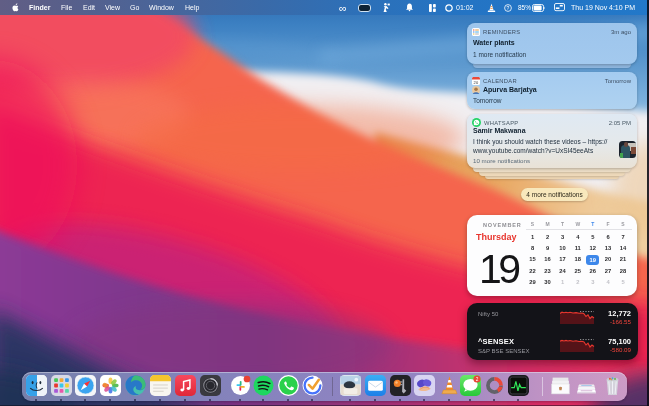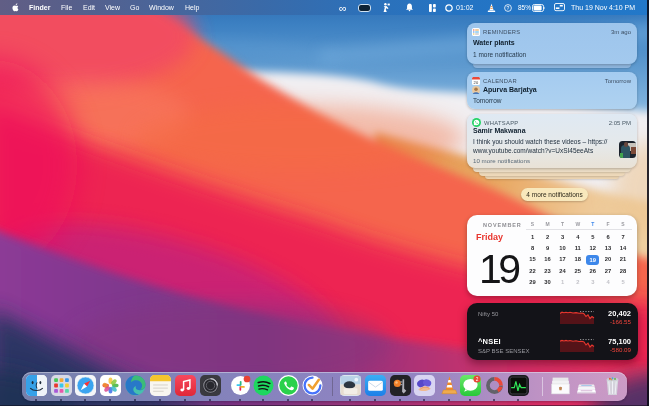--- a/index.html
+++ b/index.html
@@ -286,21 +286,21 @@
     <div style="position:absolute; left:4.5px; top:1px; width:4.5px; height:4.5px; border-radius:50%; background:#66463c"></div>
     <div style="position:absolute; left:1px; top:12px; width:2.5px; height:5px; background:#42a44e"></div>
   </div>
   <div class="cbody" style="top:43px; font-size:6.2px; color:#5a6a78">10 more notifications</div>
 </div>
 
 <div id="pill">4 more notifications</div>
 
 <div id="calw">
   <div id="calmonth">NOVEMBER</div>
-  <div id="calday">Friday</div>
+  <div id="calday">Thursday</div>
   <div id="calnum">19</div>
 </div>
 <div id="calline"></div>
 <div id="calgrid">
       <div class="ch" style="left:525.5px">S</div>
       <div class="ch" style="left:540.5px">M</div>
       <div class="ch" style="left:555.5px">T</div>
       <div class="ch" style="left:570.8px">W</div>
       <div class="ch" style="left:585.8px;color:#3d87ea">T</div>
       <div class="ch" style="left:601px">F</div>
@@ -343,25 +343,25 @@
 <div id="sel19">19</div>
 
 <div id="stocks">
   <div class="srow" style="top:6px">
     <div class="ssub">Nifty 50</div>
     <svg class="spark" width="35" height="15" viewBox="0 0 35 15">
       <path d="M0,4.5 L2,3.2 L4,3.8 L6,3.2 L8,3.7 L10,3.3 L13,4 L16,3.6 L19,4.3 L22,4 L24,4.8 L26,7.5 L28,5.8 L30,9.5 L32,7.5 L34,9 L34,15 L0,15 Z" fill="#551318"></path>
       <path d="M0,4.5 L2,3.2 L4,3.8 L6,3.2 L8,3.7 L10,3.3 L13,4 L16,3.6 L19,4.3 L22,4 L24,4.8 L26,7.5 L28,5.8 L30,9.5 L32,7.5 L34,9" fill="none" stroke="#e8362e" stroke-width="1.1"></path>
       <line x1="20" y1="2.6" x2="34" y2="2.6" stroke="#d8d8d8" stroke-width="0.7" stroke-dasharray="1.2,1.5"></line>
     </svg>
-    <div class="sval">20,402</div>
+    <div class="sval">12,772</div>
     <div class="schg">-166.55</div>
   </div>
   <div class="srow" style="top:34px">
-    <div class="sname">^NSEI</div>
+    <div class="sname">^SENSEX</div>
     <div class="ssub">S&amp;P BSE SENSEX</div>
     <svg class="spark" width="35" height="15" viewBox="0 0 35 15">
       <path d="M0,4.2 L2,3.4 L4,4 L6,3.4 L8,4 L10,3.5 L13,4.2 L16,3.8 L19,4.5 L22,4.2 L24,5 L26,8 L28,6.2 L30,10 L32,8 L34,9.5 L34,15 L0,15 Z" fill="#551318"></path>
       <path d="M0,4.2 L2,3.4 L4,4 L6,3.4 L8,4 L10,3.5 L13,4.2 L16,3.8 L19,4.5 L22,4.2 L24,5 L26,8 L28,6.2 L30,10 L32,8 L34,9.5" fill="none" stroke="#e8362e" stroke-width="1.1"></path>
       <line x1="20" y1="2.6" x2="34" y2="2.6" stroke="#d8d8d8" stroke-width="0.7" stroke-dasharray="1.2,1.5"></line>
     </svg>
     <div class="sval">75,100</div>
     <div class="schg">-580.09</div>
   </div>
 </div>

